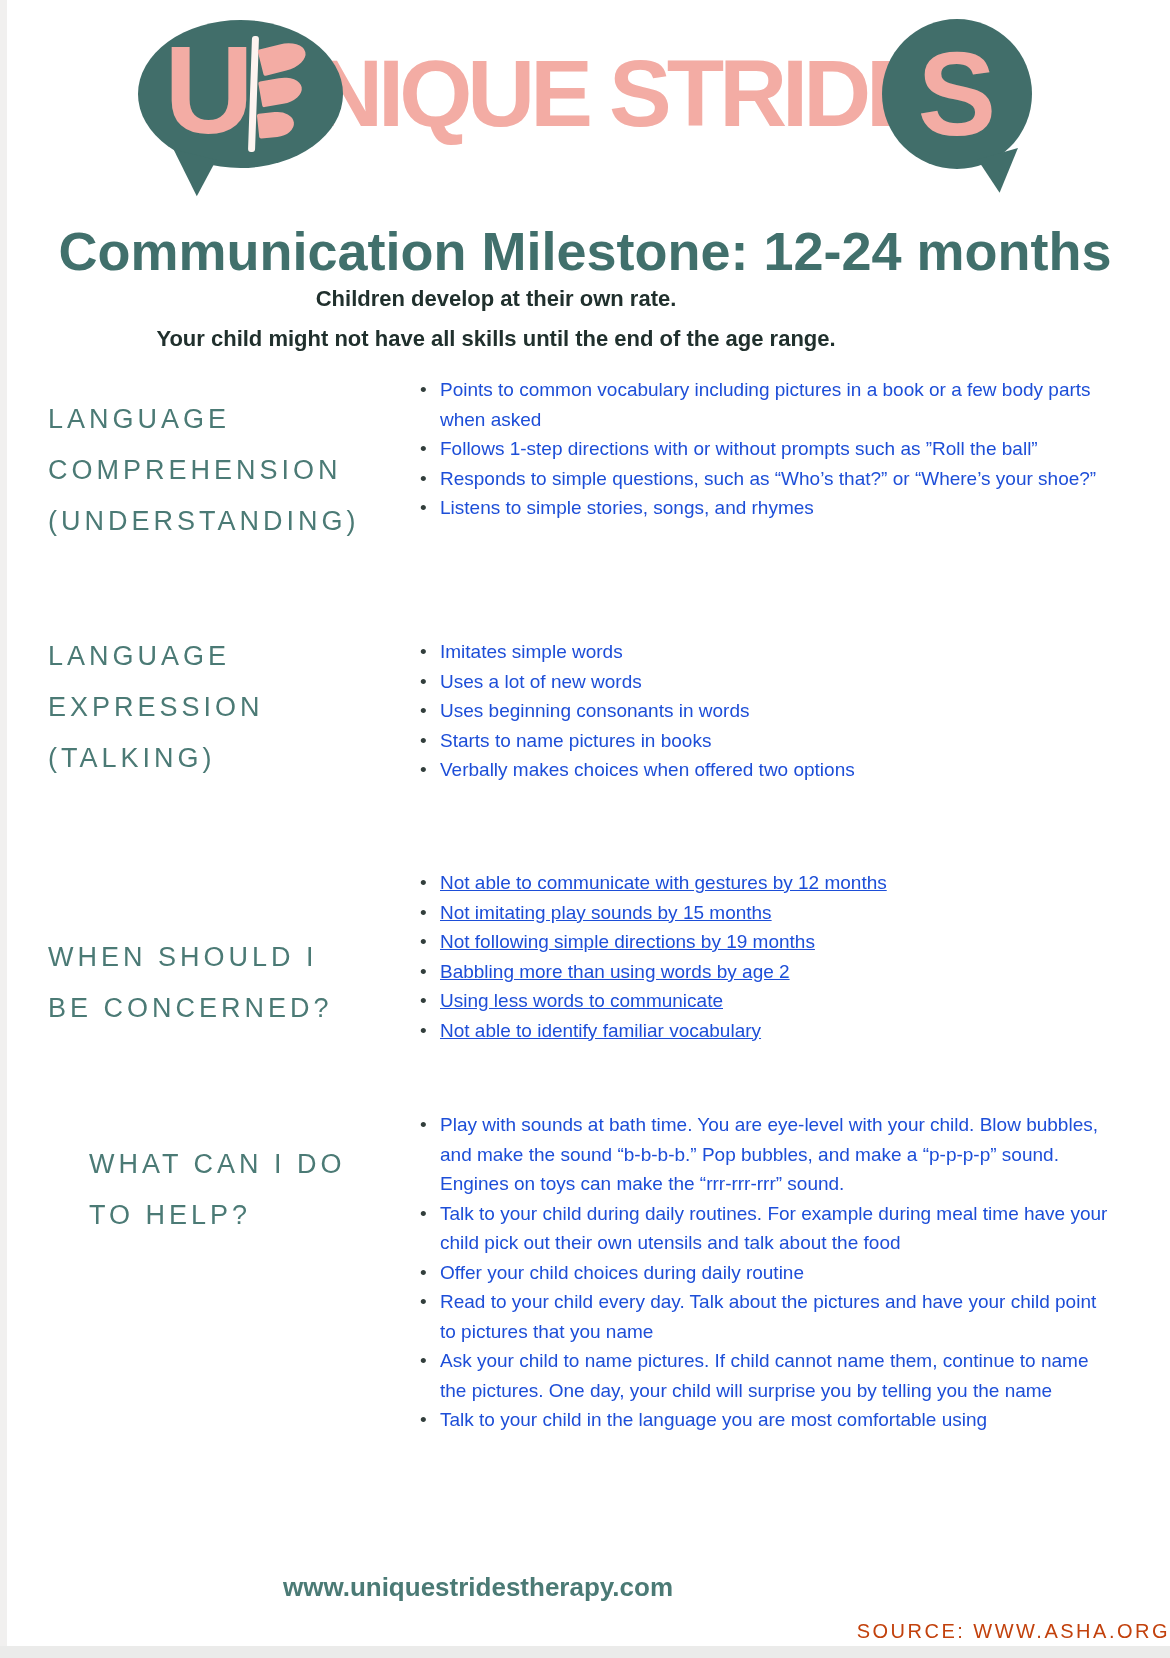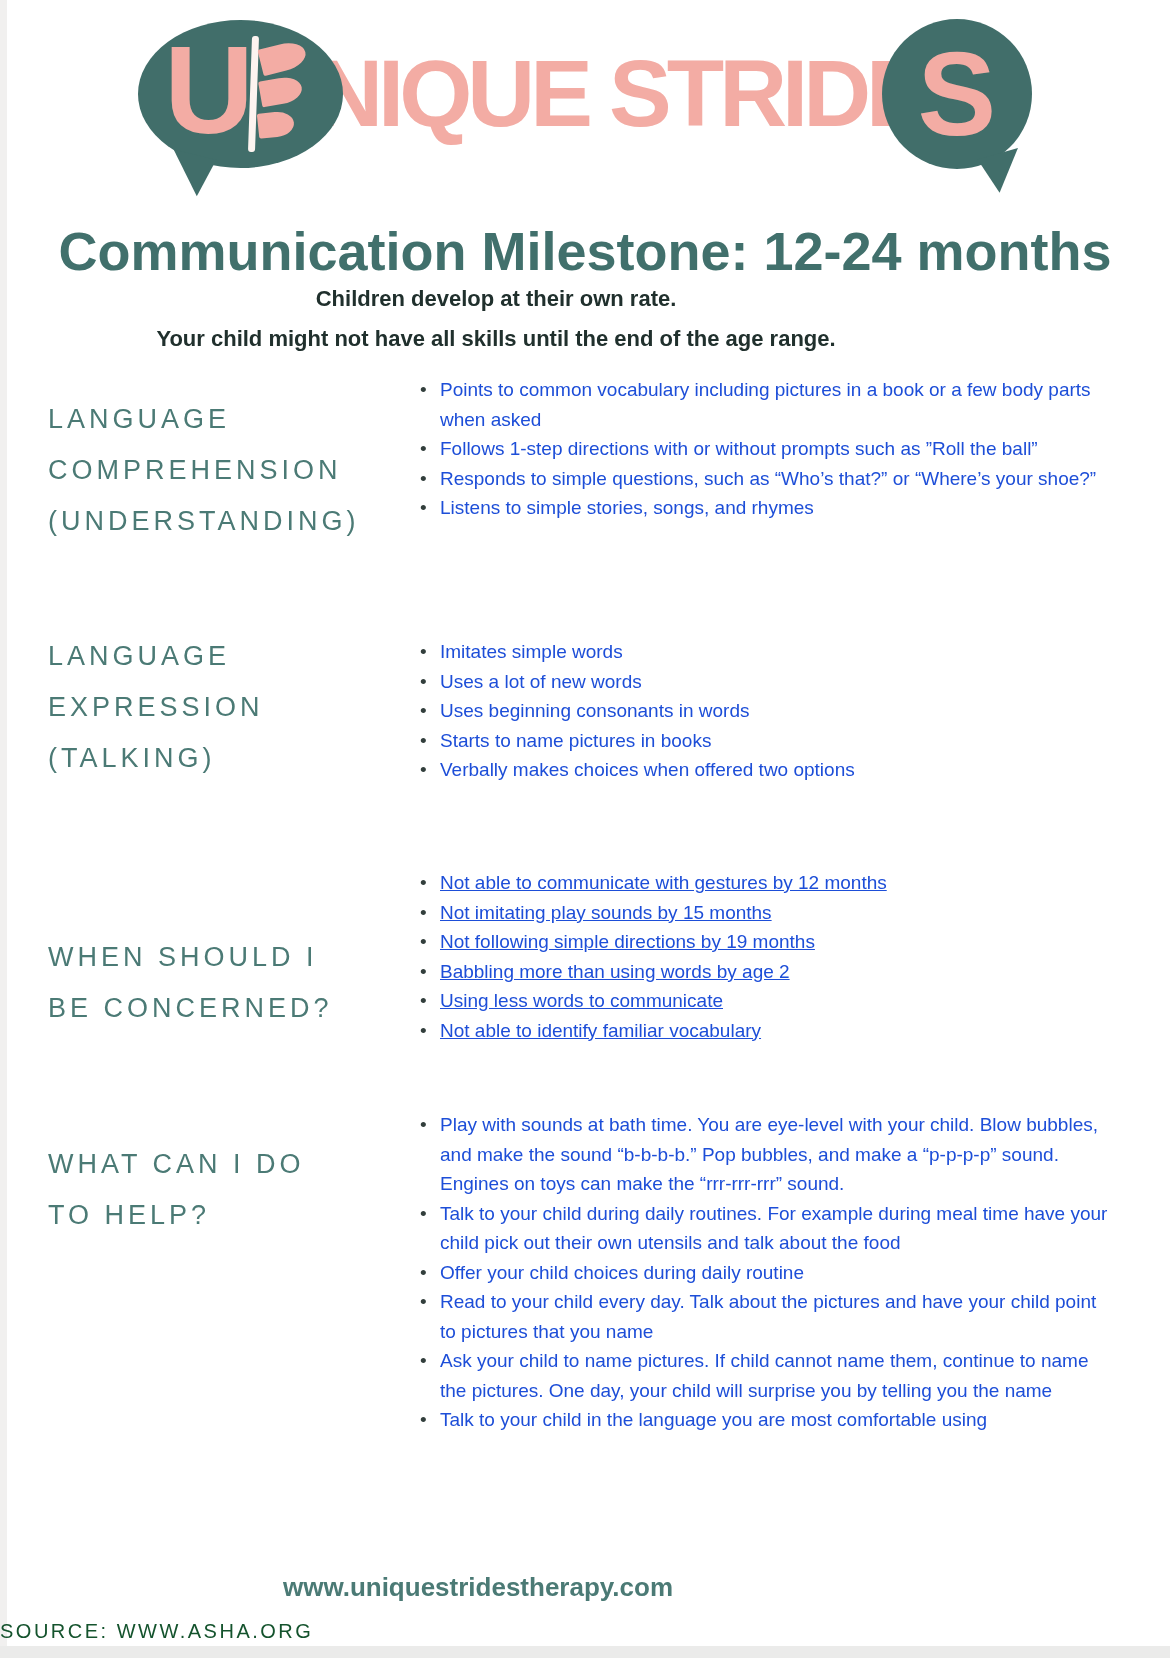--- a/index.html
+++ b/index.html
@@ -52,28 +52,28 @@
     color:#1d4ed8;font-size:19px;line-height:29.5px;}
   .bullets li{position:relative;padding-left:32px;}
   .bullets li::before{content:"\2022";position:absolute;left:12px;top:0;color:#323e3c;}
 
   .label-s1{top:394px;}
   .list-s1{top:375px;}
   .label-s2{top:631px;}
   .list-s2{top:637px;}
   .label-s3{top:932px;}
   .list-s3{top:868px;text-decoration:underline;}
-  .label-s4{top:1139px;}
+  .label-s4{top:1139px;margin-left:41px;}
   .list-s4{top:1110px;}
 
   
   .website{position:absolute;top:1570px;left:0;width:956px;text-align:center;
     color:#4b7a75;font-size:26px;font-weight:bold;line-height:34px;}
-  .source{position:absolute;top:1619px;left:0;width:1170px;text-align:left;
-    color:#14532d;font-size:20px;letter-spacing:2.5px;line-height:24px;}
+  .source{position:absolute;top:1619px;left:0;width:1170px;text-align:right;
+    color:#c2410c;font-size:20px;letter-spacing:2.5px;line-height:24px;}
 </style>
 </head>
 <body>
 
 <div class="page">
 
   <div class="edge-left"></div>
 
   <div class="logo-row">
     <div class="bubble-left">

